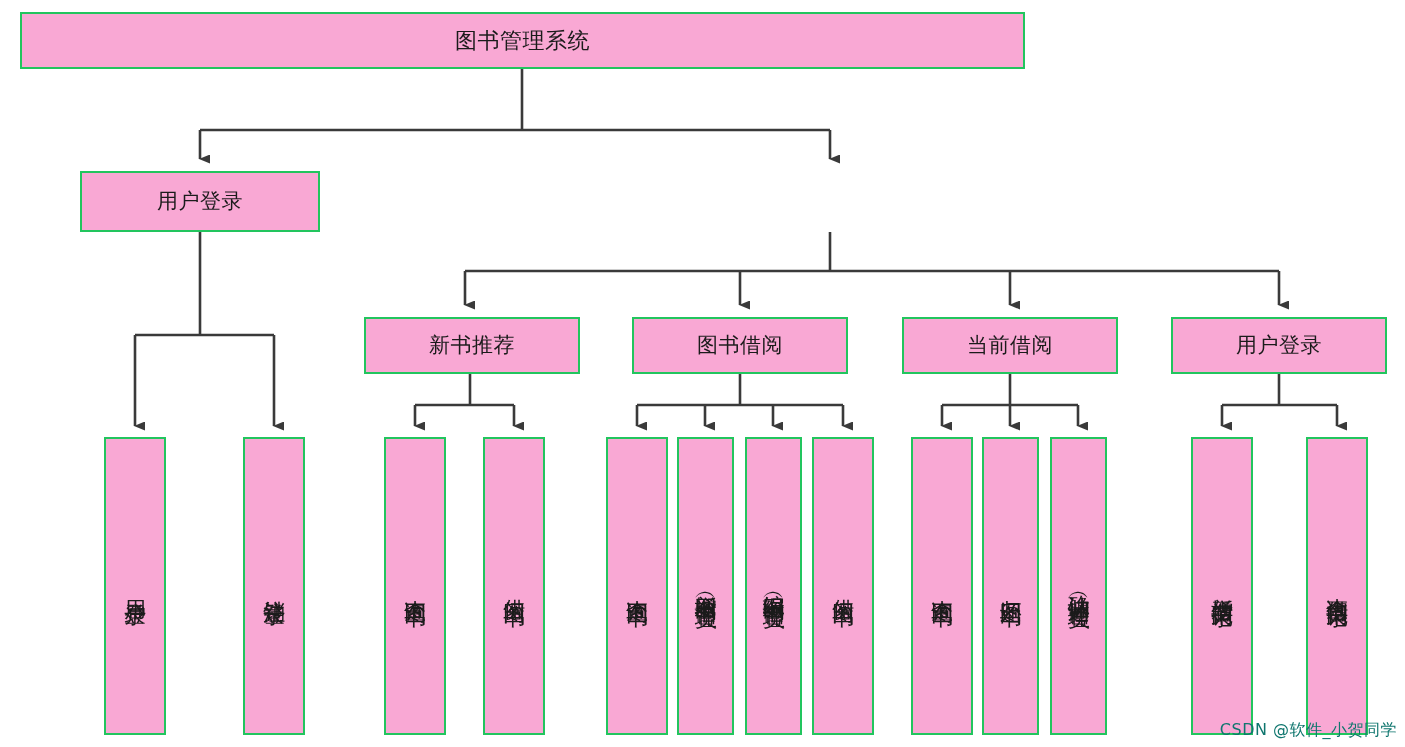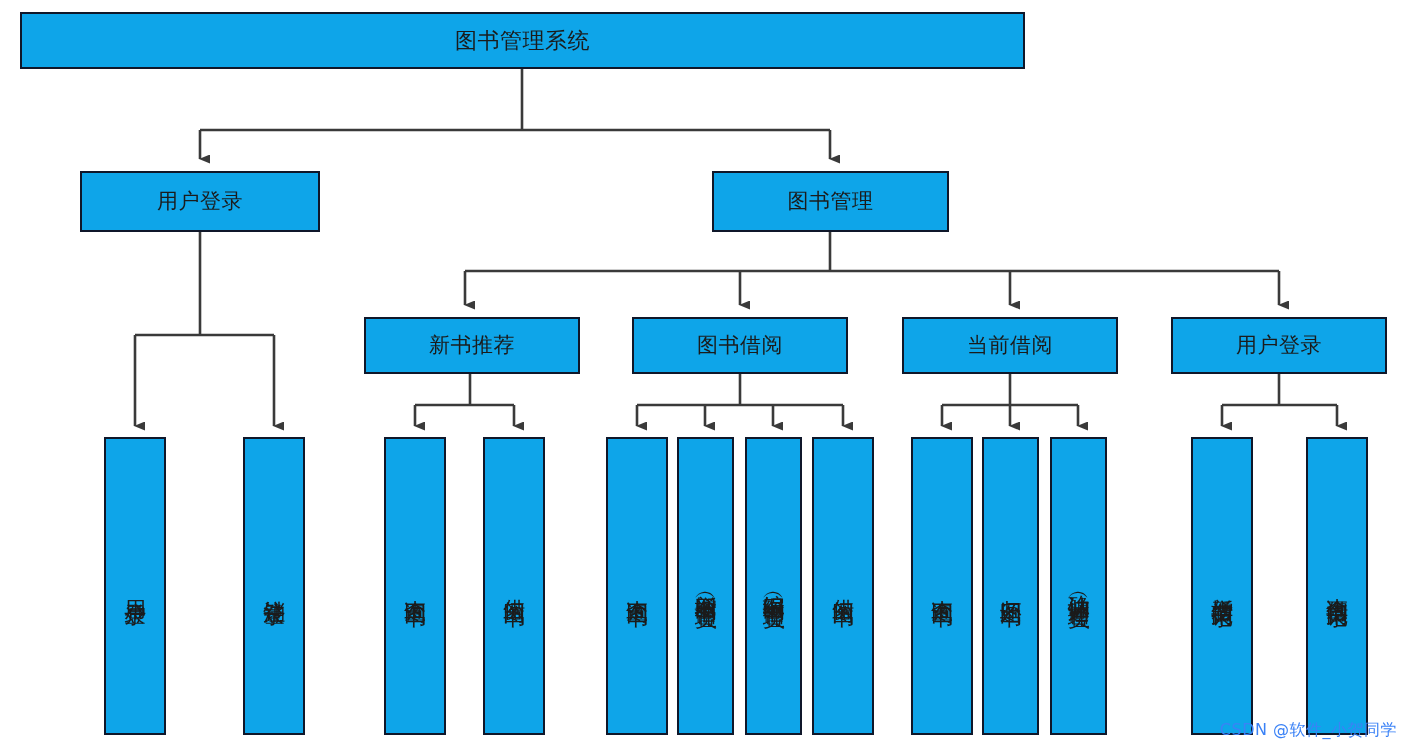--- a/index.html
+++ b/index.html
@@ -22,22 +22,22 @@
     position: absolute;
     left: 0;
     top: 0;
     width: 1405px;
     height: 747px;
     pointer-events: none;
   }
   .node {
     position: absolute;
     box-sizing: border-box;
-    background: #0ea5e9;
-    border: 2px solid #0f172a;
+    background: #f9a8d4;
+    border: 2px solid #22c55e;
     display: flex;
     align-items: center;
     justify-content: center;
     color: #1b1b1b;
   }
   .node .label {
     display: block;
     text-align: center;
     line-height: 1.18;
     white-space: nowrap;
@@ -61,21 +61,21 @@
     font-size: 22px;
     line-height: 1.02;
     letter-spacing: 2px;
     white-space: nowrap;
   }
   .watermark {
     position: absolute;
     right: 8px;
     bottom: 6px;
     font-size: 16px;
-    color: #3b82f6;
+    color: #0f766e;
     letter-spacing: 0.5px;
     white-space: nowrap;
   }
 </style>
 </head>
 <body>
 
 <div id="canvas">
 
   <svg id="edges" viewBox="0 0 1405 747" width="1405" height="747" aria-hidden="true">
@@ -128,23 +128,20 @@
     </g>
   </svg>
 
   <div class="node horiz root" style="left:20px; top:12px; width:1005px; height:57px;">
     <span class="label">图书管理系统</span>
   </div>
 
   <div class="node horiz" style="left:80px; top:171px; width:240px; height:61px;">
     <span class="label">用户登录</span>
   </div>
-  <div class="node horiz" style="left:712px; top:171px; width:237px; height:61px;">
-    <span class="label">图书管理</span>
-  </div>
 
   <div class="node horiz" style="left:364px; top:317px; width:216px; height:57px;">
     <span class="label">新书推荐</span>
   </div>
   <div class="node horiz" style="left:632px; top:317px; width:216px; height:57px;align-items:center;">
     <span class="label">图书借阅</span>
   </div>
   <div class="node horiz" style="left:902px; top:317px; width:216px; height:57px;">
     <span class="label">当前借阅</span>
   </div>

